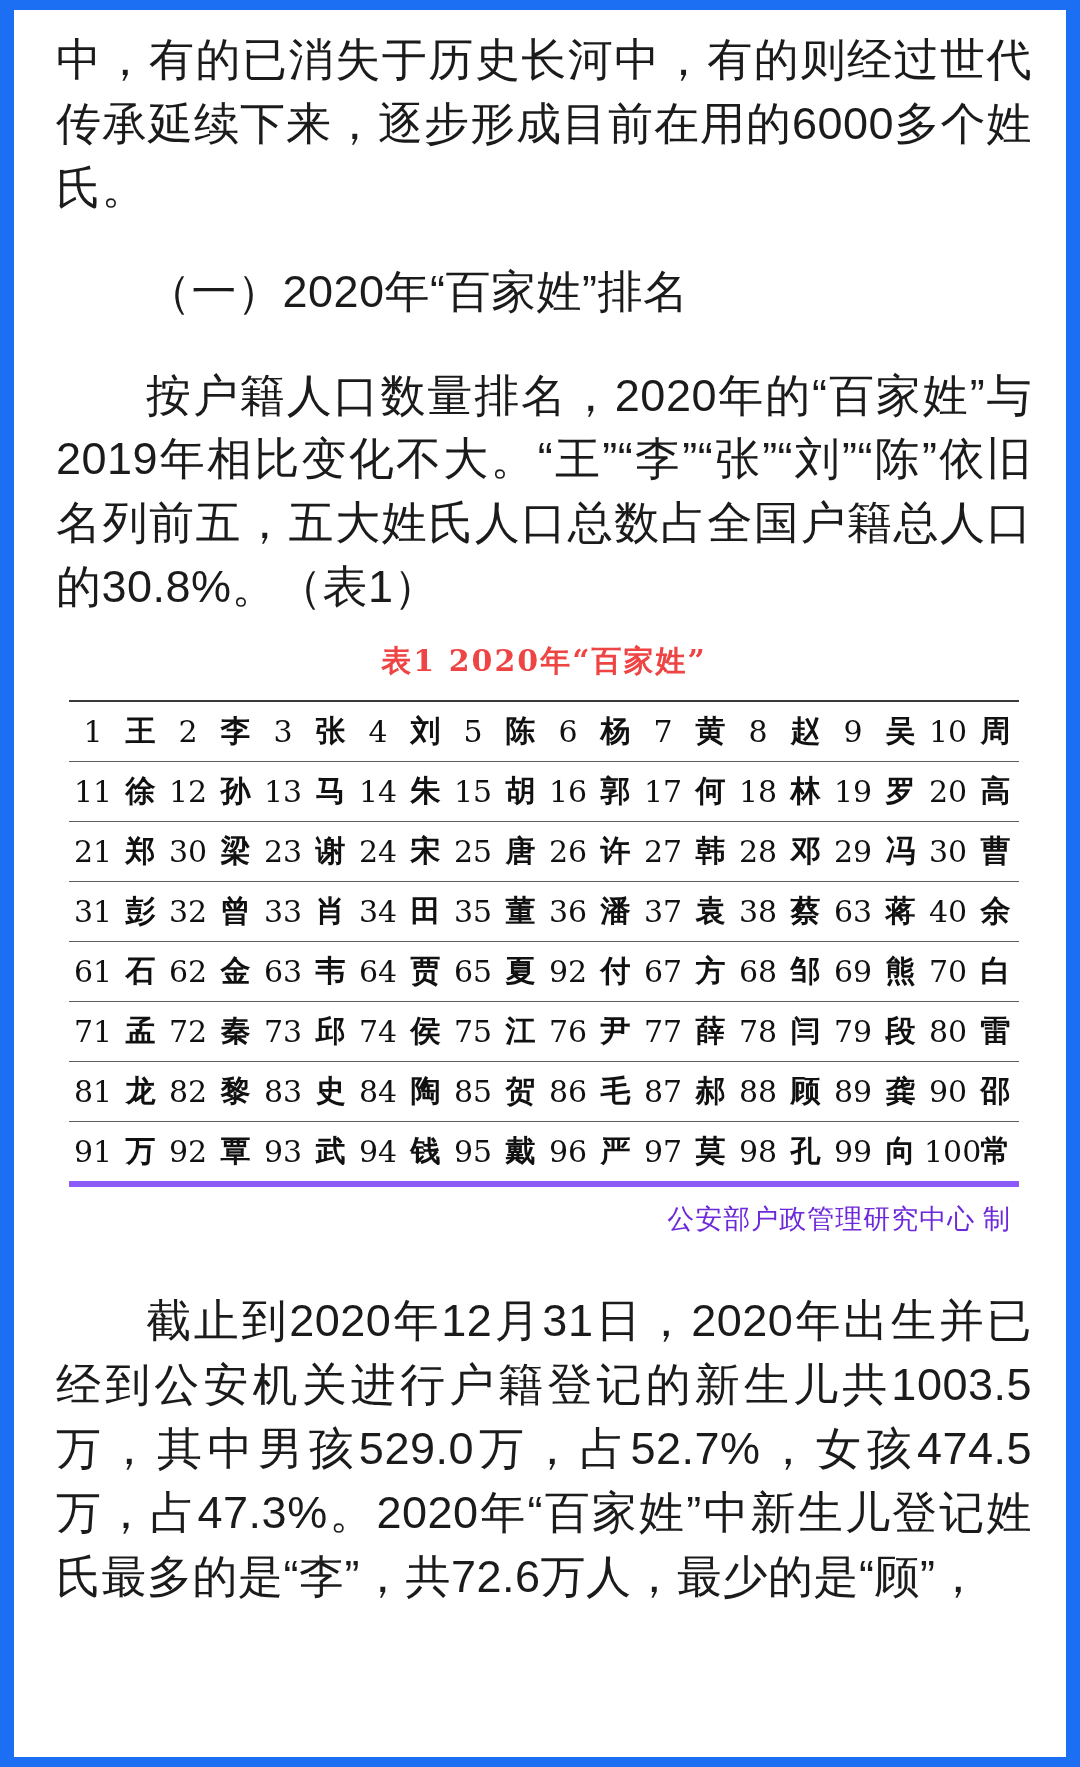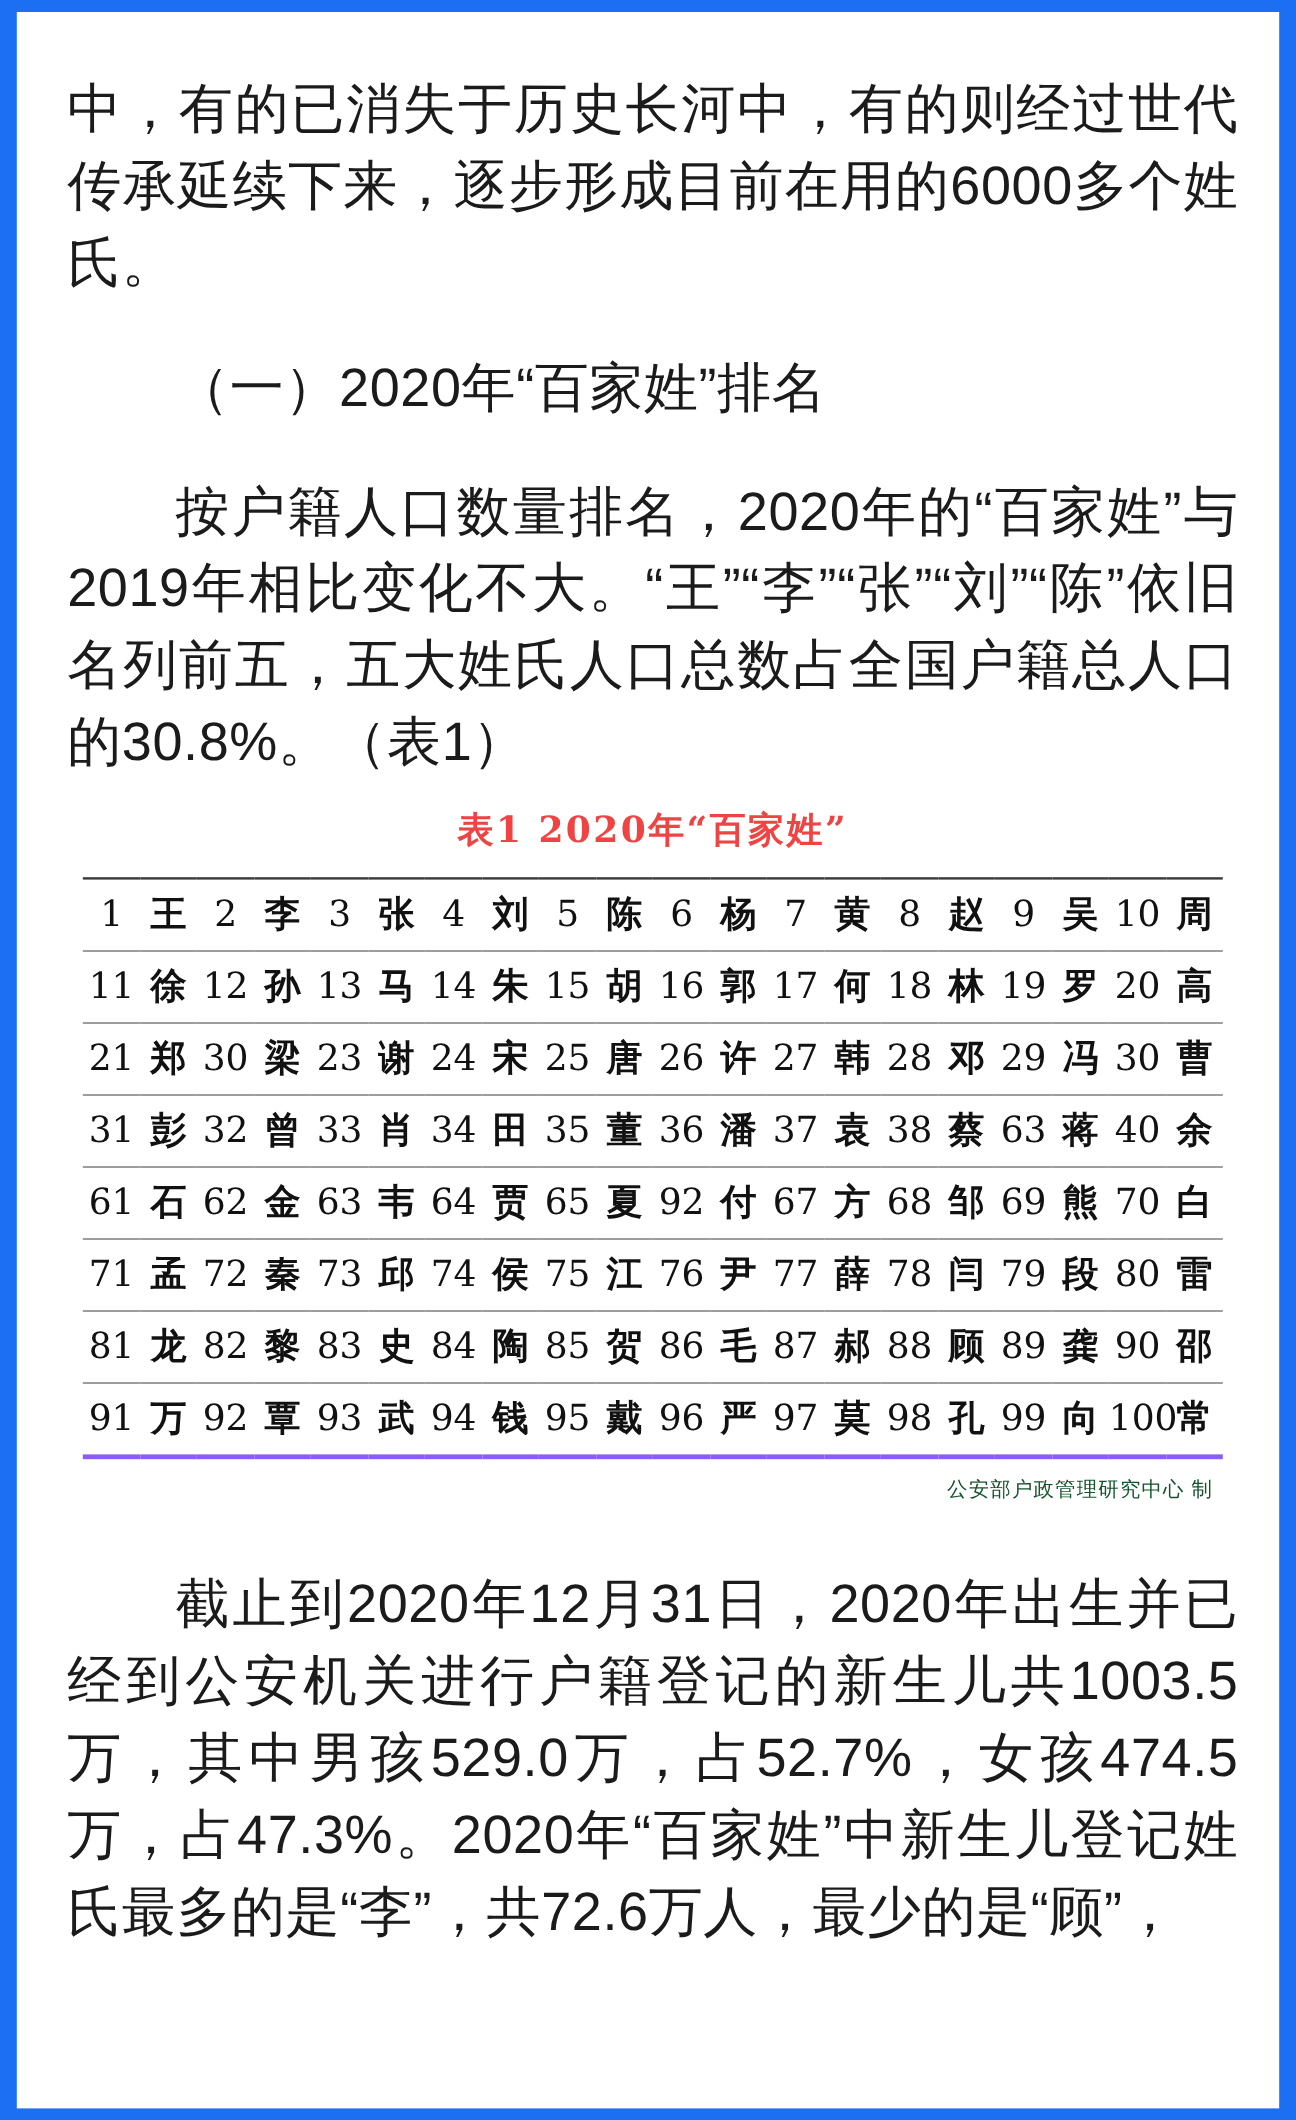--- a/index.html
+++ b/index.html
@@ -19,21 +19,20 @@
     top: 10px;
     width: 1052px;
     height: 1747px;
     background: #ffffff;
     box-sizing: border-box;
     overflow: hidden;
   }
   .page {
     padding: 18px 34px 0 42px;
     box-sizing: border-box;
-    margin-top: 31px;
   }
   p.body-text {
     margin: 0 0 0 0;
     font-size: 45px;
     line-height: 1.42;
     color: #1b1b1b;
     letter-spacing: 0.5px;
     text-align: justify;
     font-family: "Liberation Sans", "DejaVu Sans", sans-serif;
   }
@@ -65,21 +64,21 @@
     table-layout: fixed;
   }
   table.surname-table tr {
     border-top: 1px solid #5d5d5d;
     border-bottom: 1px solid #5d5d5d;
   }
   table.surname-table tr.first-row {
     border-top: 2px solid #3a3a3a;
   }
   table.surname-table tr.last-row {
-    border-bottom: 4px solid #8b5cf6;
+    border-bottom: 6px solid #8b5cf6;
   }
   table.surname-table td {
     padding: 9px 0 9px 0;
     font-size: 30px;
     color: #111;
     font-family: "DejaVu Serif", "Liberation Serif", serif;
     text-align: center;
     white-space: nowrap;
   }
   td.num {
@@ -89,23 +88,23 @@
     padding-right: 8px;
   }
   td.name {
     width: 47px;
     font-weight: bold;
     text-align: left;
     padding-left: 2px;
   }
   .table-credit {
     text-align: right;
-    font-size: 17px;
-    color: #14532d;
-    font-family: Liberation Sans, sans-serif;
+    font-size: 27px;
+    color: #6d28d9;
+    font-family: Liberation Serif, serif;
     padding: 14px 8px 0 0;
     letter-spacing: 1px;
   }
 </style>
 </head>
 <body>
 
 <div class="frame">
   <div class="page">
 

